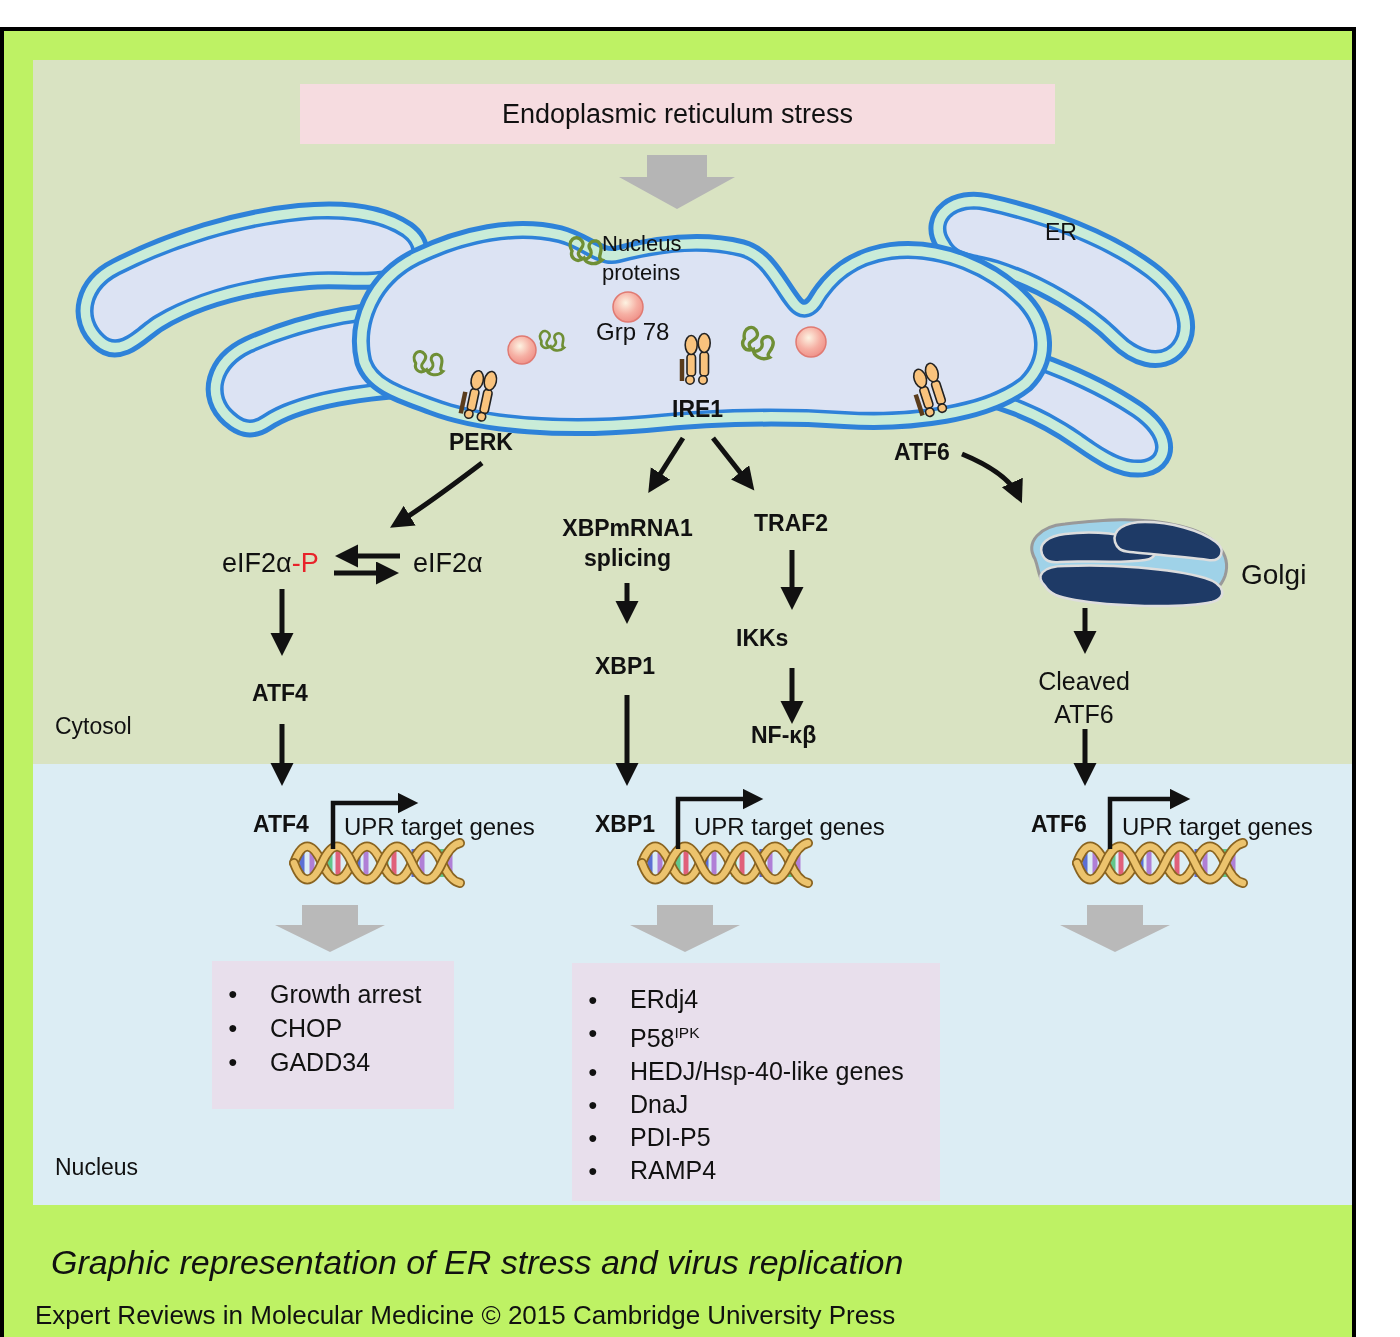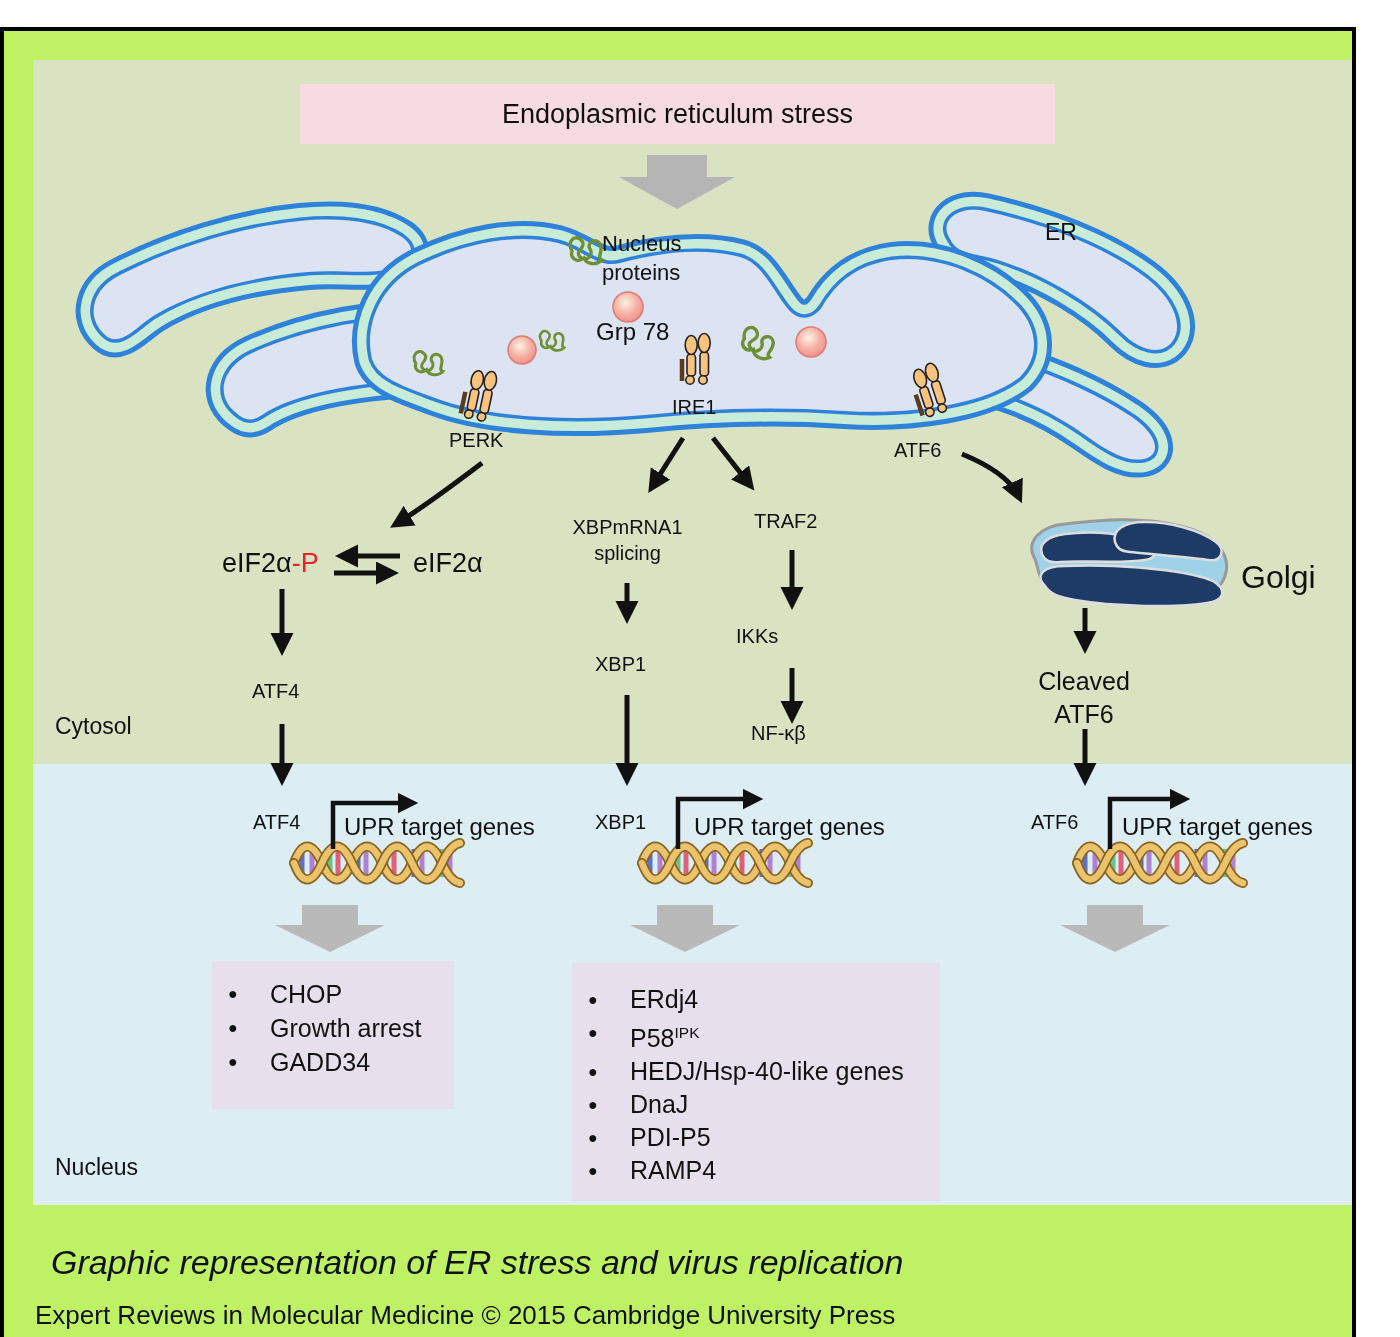--- a/index.html
+++ b/index.html
@@ -5,22 +5,22 @@
   html,body{margin:0;padding:0;background:#ffffff;font-family:"Liberation Sans",sans-serif;color:#111;}
   .canvas{position:relative;width:1356px;height:1337px;background:#bef264;overflow:hidden;margin-top:27px;}
   .frame{position:absolute;inset:0;border:4px solid #000;pointer-events:none;z-index:40;}
   .bg{position:absolute;z-index:0;}
   .bg-cytosol{left:33px;top:33px;width:1337px;height:704px;background:#d9e3c2;}
   .bg-nucleus{left:33px;top:737px;width:1337px;height:441px;background:#dcedf4;}
   .art{position:absolute;left:0;top:0;z-index:10;}
   .lbl{position:absolute;z-index:20;white-space:nowrap;line-height:1.15;}
   .banner{position:absolute;z-index:20;left:300px;top:57px;width:755px;height:60px;background:#f6dce0;
           display:flex;align-items:center;justify-content:center;font-size:27px;}
-  .f22{font-size:22px;} .f24{font-size:24px;} .f25{font-size:25px;} .f26{font-size:20px;}
-  .f27{font-size:27px;} .f28{font-size:32px;} .f30{font-size:23px;}
+  .f22{font-size:22px;} .f24{font-size:24px;} .f25{font-size:25px;} .f26{font-size:23px;font-weight:bold;}
+  .f27{font-size:27px;} .f28{font-size:28px;} .f30{font-size:23px;}
   .ctr{text-align:center;}
   .red{color:#e8232a;}
   .two{line-height:1.3;}
   .rbox{position:absolute;z-index:20;background:#e8dfec;}
   .rbox ul{list-style:none;margin:0;padding:0;}
   .rbox li{position:relative;padding-left:58px;font-size:25px;}
   .rbox li::before{content:"\25CF";position:absolute;left:16px;font-size:16px;}
   #box1{left:212px;top:934px;width:242px;height:148px;}
   #box1 ul{padding-top:16px;} #box1 li{line-height:34px;}
   #box2{left:572px;top:936px;width:368px;height:238px;}
@@ -227,22 +227,22 @@
 
   <div class="lbl f26" style="left:253px;top:784px;">ATF4</div>
   <div class="lbl f24" style="left:344px;top:786px;">UPR target genes</div>
   <div class="lbl f26" style="left:595px;top:784px;">XBP1</div>
   <div class="lbl f24" style="left:694px;top:786px;">UPR target genes</div>
   <div class="lbl f26" style="left:1031px;top:784px;">ATF6</div>
   <div class="lbl f24" style="left:1122px;top:786px;">UPR target genes</div>
 
   <div id="box1" class="rbox">
     <ul>
+      <li>Growth arrest</li>
       <li>CHOP</li>
-      <li>Growth arrest</li>
       <li>GADD34</li>
     </ul>
   </div>
 
   <div id="box2" class="rbox">
     <ul>
       <li>ERdj4</li>
       <li><span>P58</span><sup class="ipk">IPK</sup></li>
       <li>HEDJ/Hsp-40-like genes</li>
       <li>DnaJ</li>

